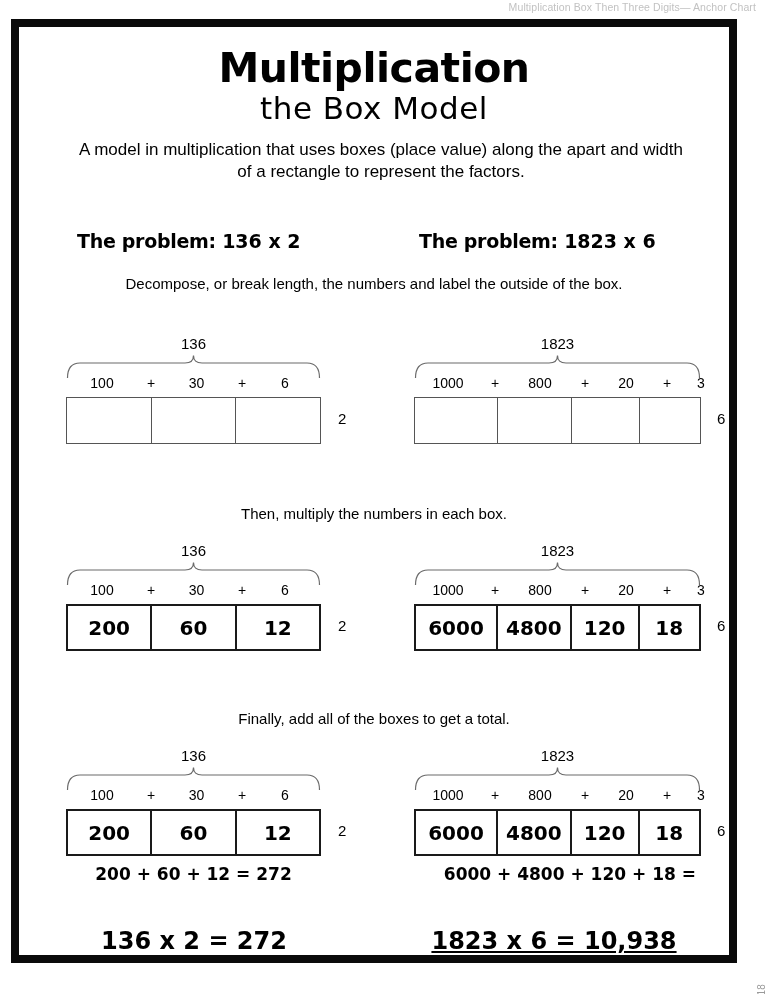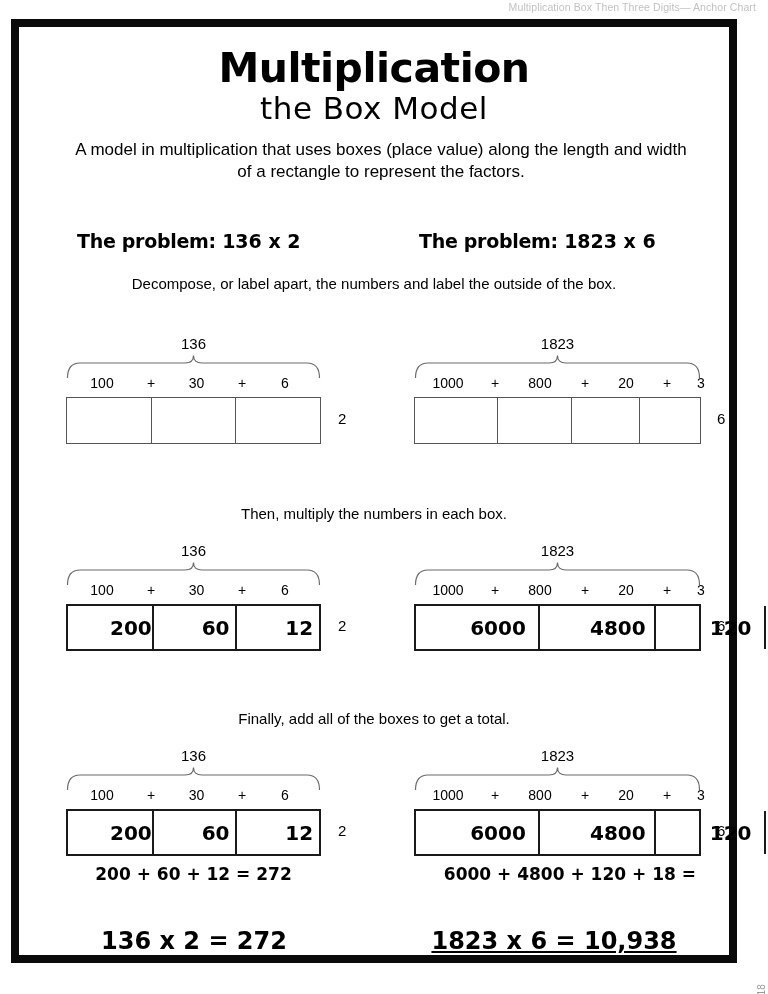--- a/index.html
+++ b/index.html
@@ -181,21 +181,20 @@
   }
   .grid.filled .cell {
     border-right: 2px solid #1a1a1a;
     box-sizing: border-box;
     display: flex;
     align-items: center;
     justify-content: center;
     font-family: "DejaVu Sans", sans-serif;
     font-weight: bold;
     font-size: 20px;
-    margin-left: 42px;
   }
   .grid .cell:last-child { border-right: none; border-radius: 13px; }
 
   .model .multiplier {
     position: absolute;
     top: 75px;
     font-size: 15px;
     line-height: 1;
   }
 
@@ -224,32 +223,32 @@
 
 <div class="doc-header">Multiplication Box Then Three Digits— Anchor Chart</div>
 <div class="side-credit">©The Owl Teacher, 2018</div>
 
 <div class="page-frame">
   <div class="frame-inner">
 
     <div class="title-main">Multiplication</div>
     <div class="title-sub">the Box Model</div>
 
-    <div class="intro">A model in multiplication that uses boxes (place value) along the length and width of a rectangle to represent the factors.</div>
+    <div class="intro">A model in multiplication that uses boxes (place value) along the apart and width of a rectangle to represent the factors.</div>
 
     <div class="problem-row">
       <div class="problem problem-left">
         <span class="lbl">The problem</span><span>:</span><span class="val">136 x 2</span>
       </div>
       <div class="problem problem-right">
         <span class="lbl">The problem</span><span>:</span><span class="val">1823 x 6</span>
       </div>
     </div>
 
-    <div class="step-text" style="top:248px">Decompose, or label apart, the numbers and label the outside of the box.</div>
+    <div class="step-text" style="top:248px">Decompose, or break length, the numbers and label the outside of the box.</div>
 
     <div class="model" id="m1L" style="left:47px; top:309px; width:255px;">
       <div class="total-label">136</div>
       <div class="brace">
         <svg viewBox="0 0 255 24" preserveAspectRatio="none">
           <path d="M1.5 23 Q1.5 8 14 8 L119 8 Q127.5 8 127.5 0.5 Q127.5 8 136 8 L241 8 Q253.5 8 253.5 23" fill="none" stroke="#6a6a6a" stroke-width="1.2"></path>
         </svg>
       </div>
       <div class="parts">
         <div class="part" style="flex:0 0 72px">100</div>

